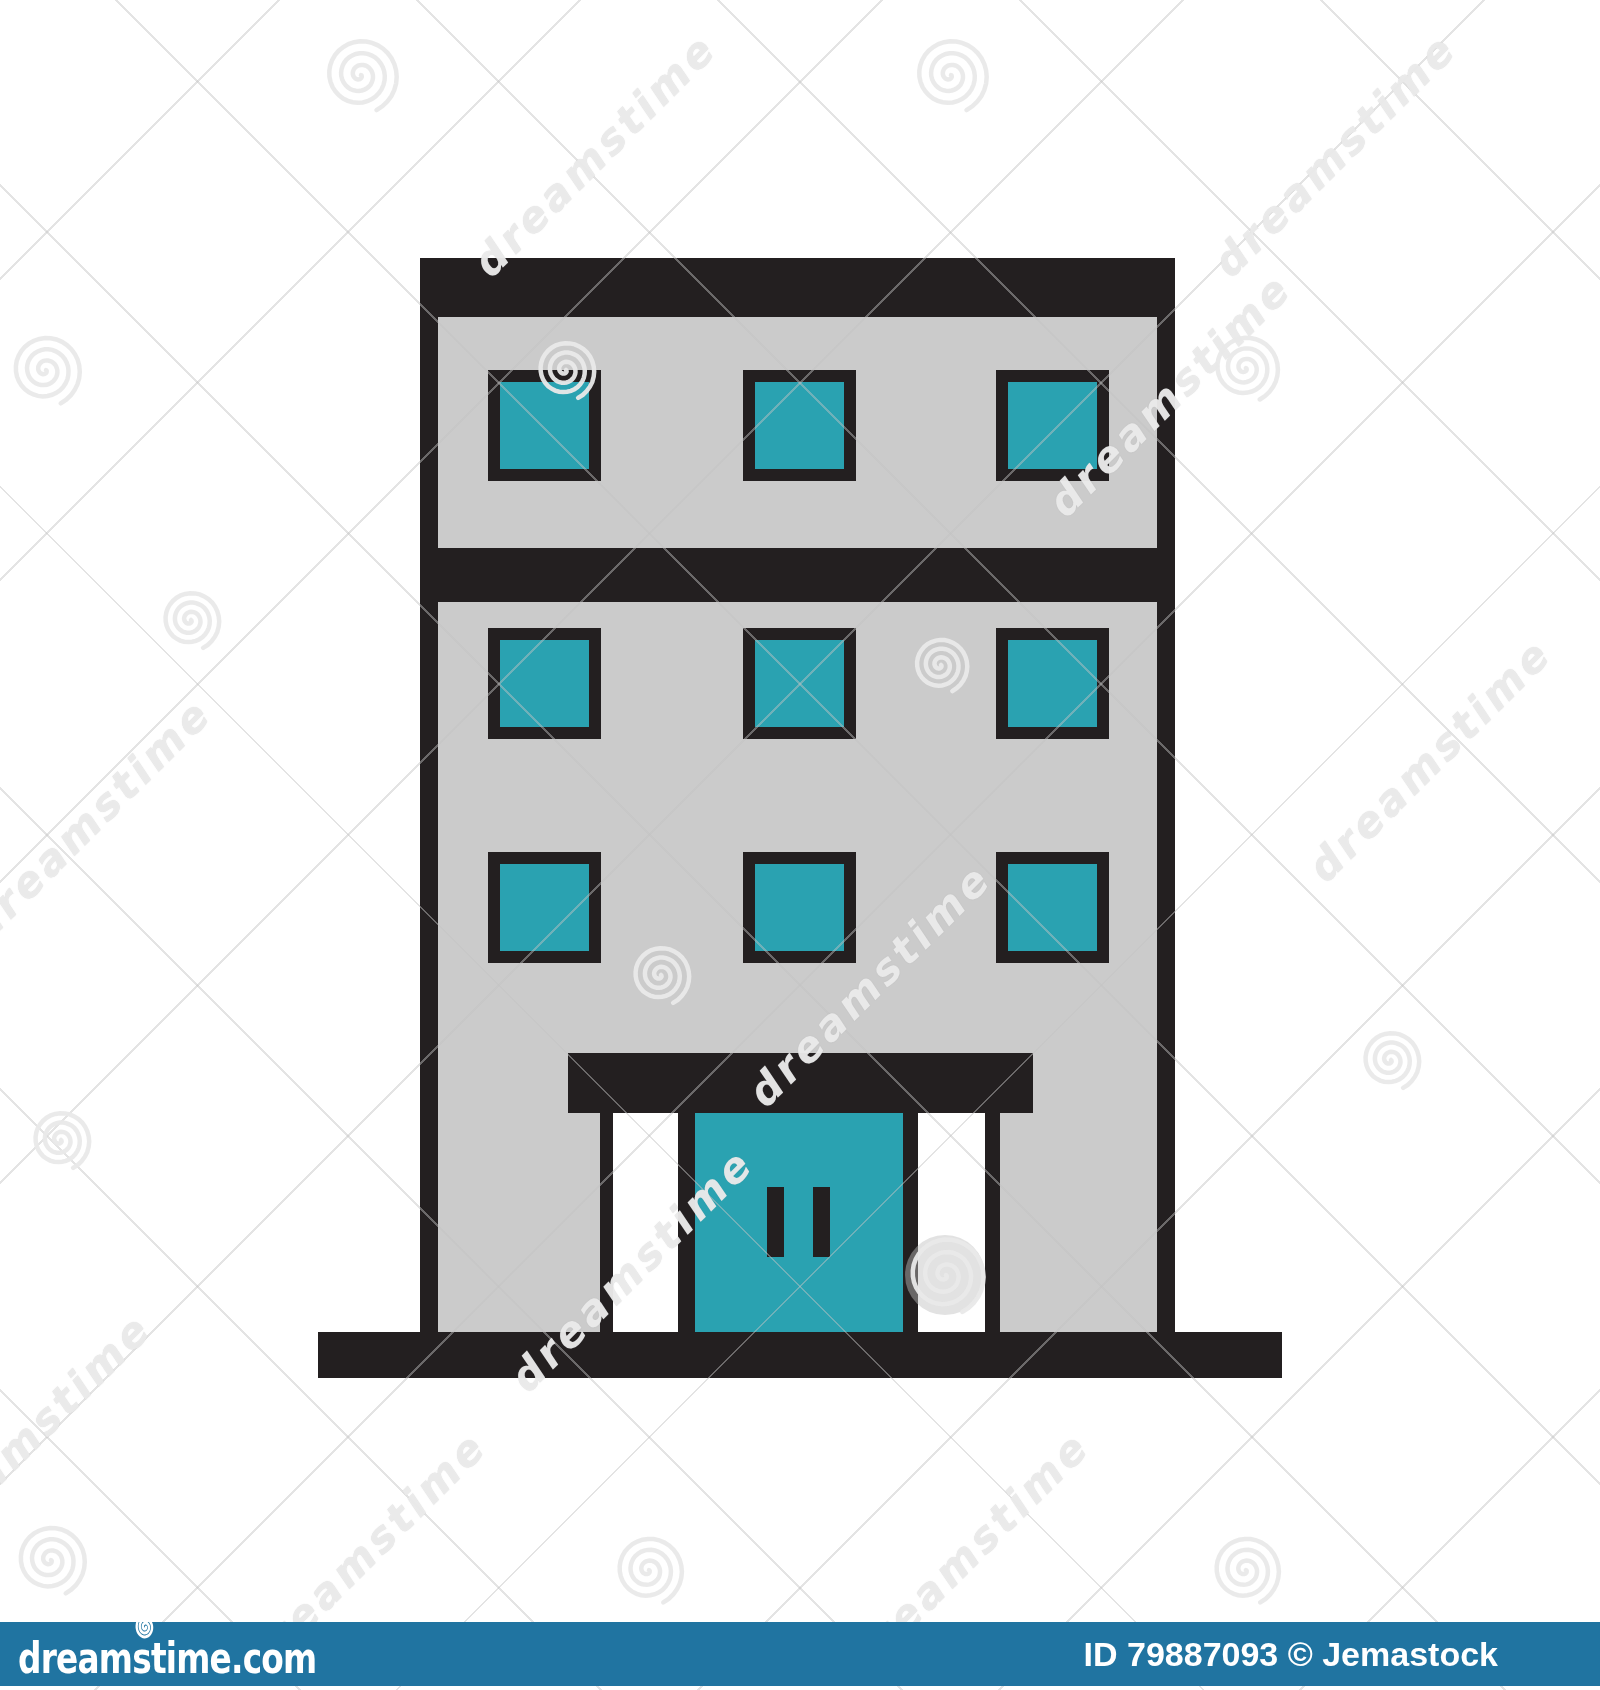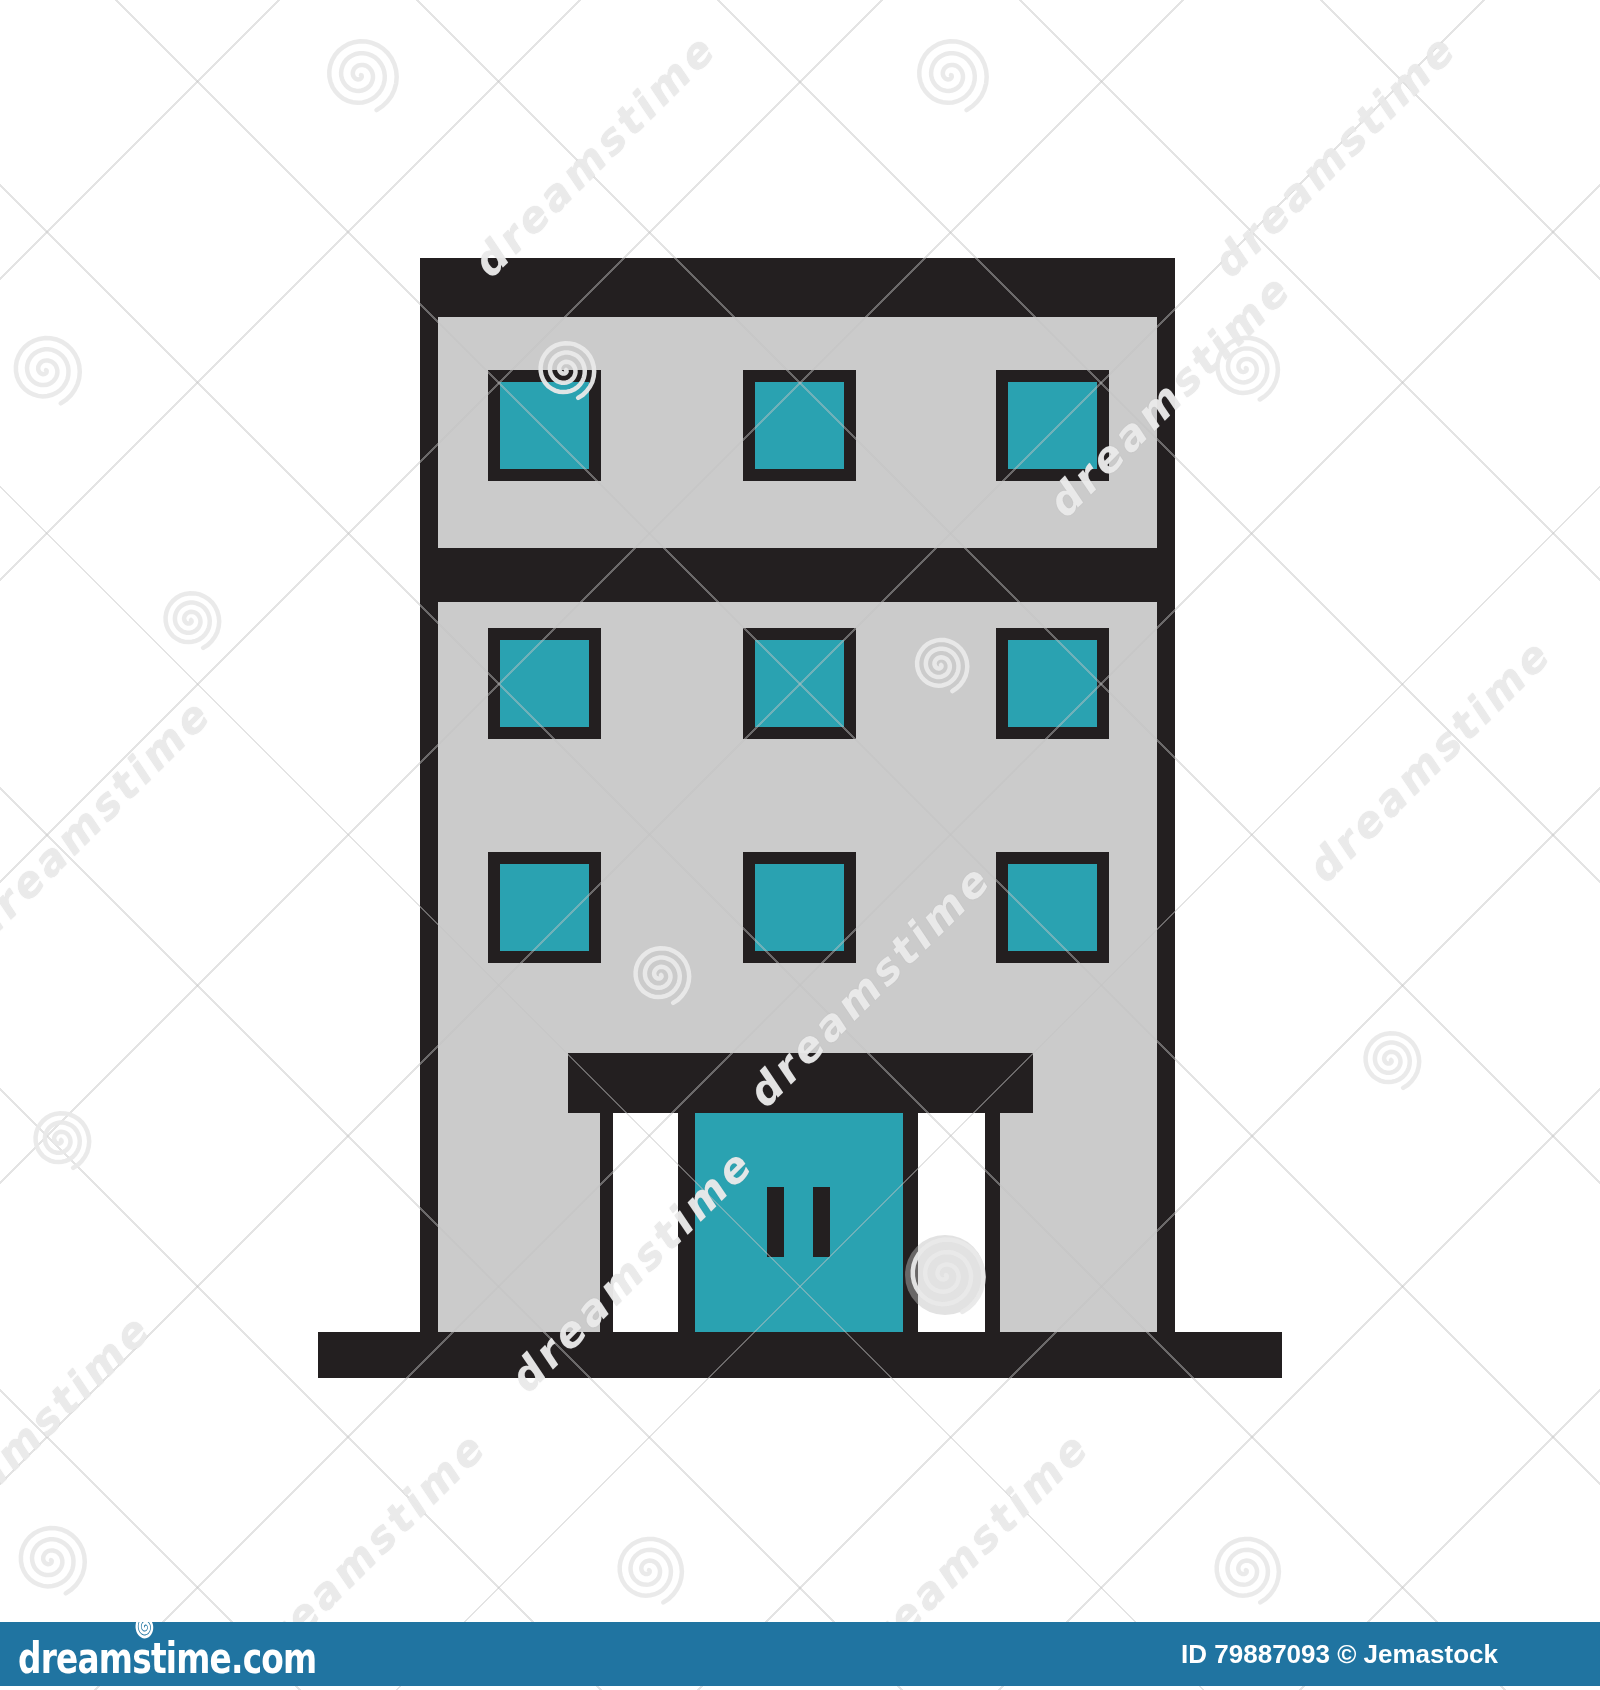--- a/index.html
+++ b/index.html
@@ -36,21 +36,21 @@
     white-space:nowrap;font-family:"DejaVu Sans",sans-serif;}
   .wm-spiral{position:absolute;transform:translate(-50%,-50%);}
 
   
   .footer-bar{position:absolute;left:0;top:1622px;width:1600px;height:64px;background:var(--bar);z-index:10;
     display:flex;align-items:center;justify-content:space-between;}
   .logo{position:relative;margin-left:18px;color:#ffffff;font-weight:bold;
     font-size:42px;letter-spacing:-1px;transform:scaleX(.78);transform-origin:left center;
     font-family:"DejaVu Sans",sans-serif;padding-top:8px;}
   .logo-spiral{position:absolute;left:148px;top:-14px;}
-  .credit{margin-right:102px;color:#ffffff;font-weight:bold;font-size:26px;
+  .credit{margin-right:102px;color:#ffffff;font-weight:bold;font-size:34px;
     font-family:"Liberation Sans",sans-serif;letter-spacing:0px;}
 </style>
 </head>
 <body>
 
 <div class="stage">
 
   <div class="building">
     <div class="wall top-floor"></div>
     <div class="wall lower-floors"></div>

